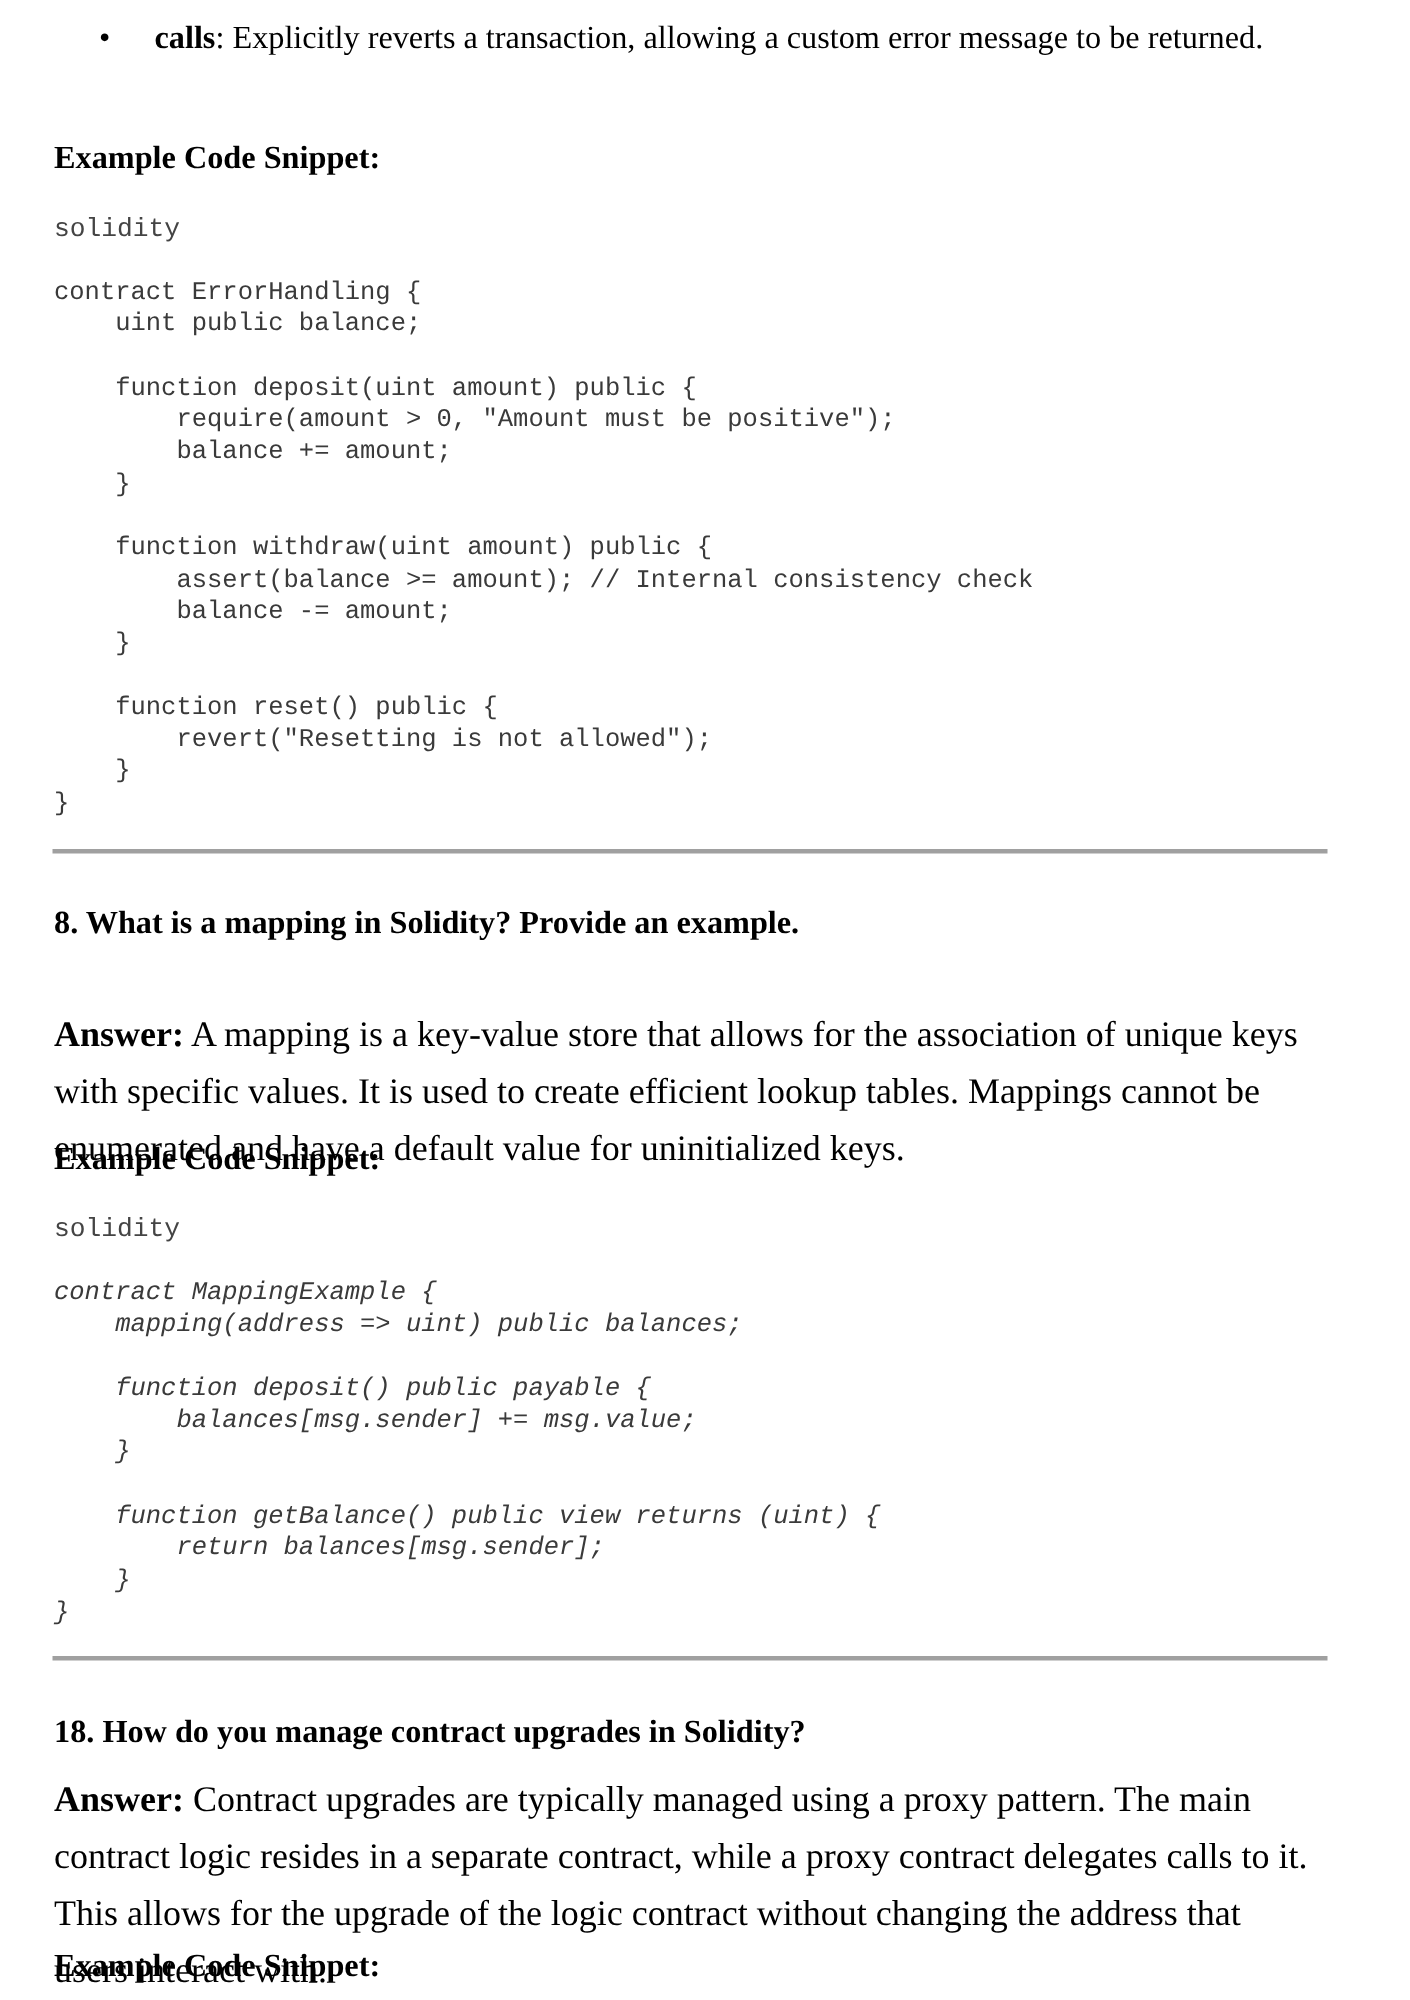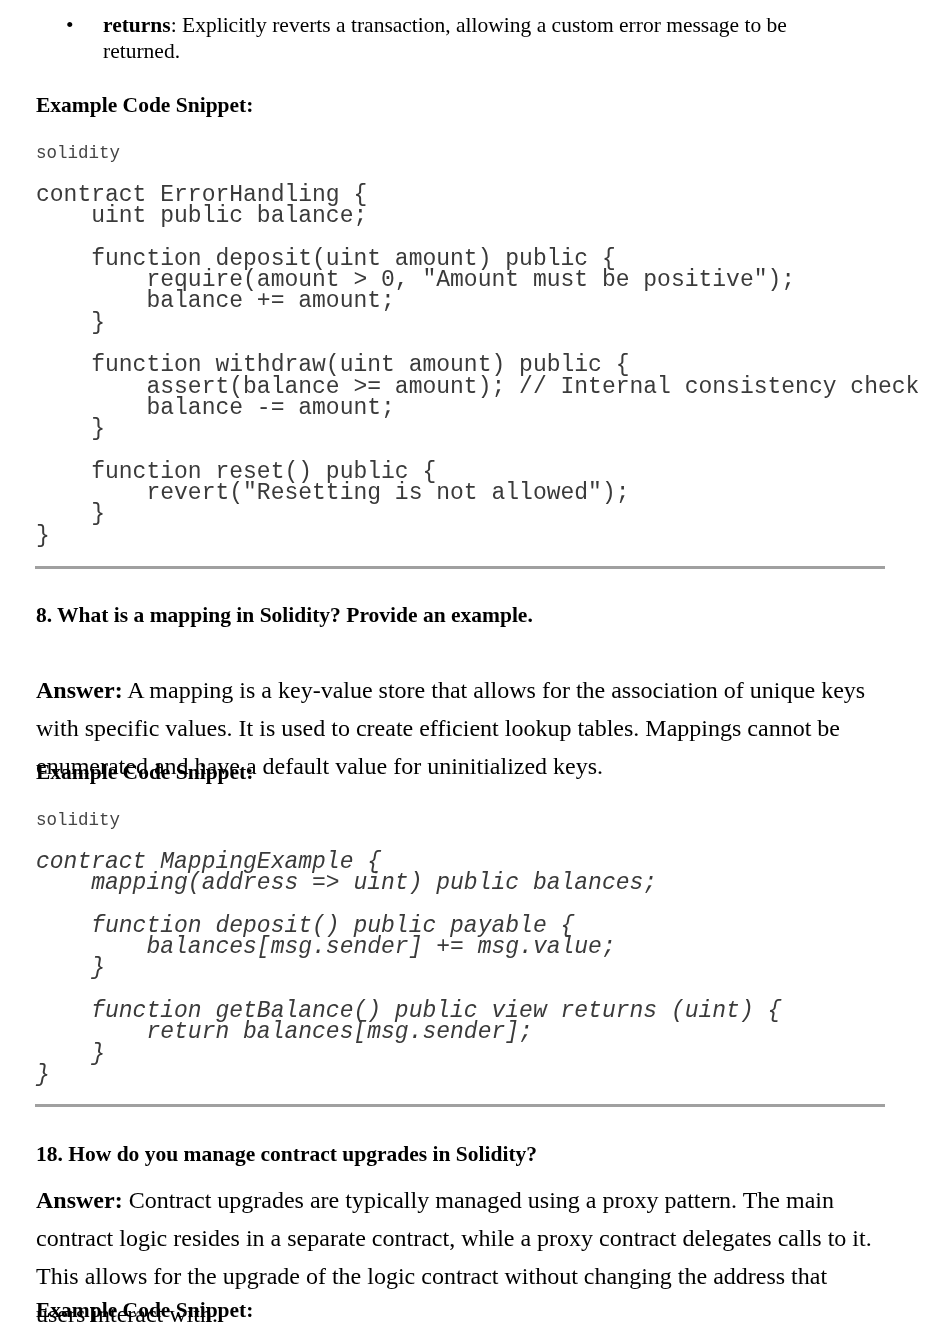--- a/index.html
+++ b/index.html
@@ -10,30 +10,30 @@
 
   .bullet-row { left: 36px; top: 12px; width: 820px; font-size: 21.5px; line-height: 26px; }
   .bullet-dot { position: absolute; left: 30px; top: 0; }
   .bullet-text { position: absolute; left: 67px; top: 0; width: 760px; }
 
   .heading { font-size: 21.5px; font-weight: bold; left: 36px; line-height: 26px; }
   .para { font-size: 24px; left: 36px; width: 840px; line-height: 38px; margin-top: 16px; }
   .para b { font-weight: bold; }
 
   .lang { font-size: 17.5px; color: #444; left: 36px; line-height: 21px; }
-  pre.code { margin: 0; font-size: 23px; line-height: 21.3px; color: #3a3a3a; left: 36px; white-space: pre; }
+  pre.code { margin: 0; font-size: 17px; line-height: 21.3px; color: #3a3a3a; left: 36px; white-space: pre; }
 
   .hr { left: 35px; width: 850px; height: 3px; background: #a0a0a0; }
 </style>
 </head>
 <body>
 
 <div class="abs serif bullet-row">
   <span class="bullet-dot">•</span>
-  <div class="bullet-text"><b>returns</b><span>: Explicitly reverts a transaction, allowing a custom error message to be returned.</span></div>
+  <div class="bullet-text"><b>calls</b><span>: Explicitly reverts a transaction, allowing a custom error message to be returned.</span></div>
 </div>
 
 <div class="abs serif heading" style="top:92px;">Example Code Snippet:</div>
 <div class="abs mono lang" style="top:143px;">solidity</div>
 <pre class="abs mono code" style="top:185px;">contract ErrorHandling {
     uint public balance;
 
     function deposit(uint amount) public {
         require(amount &gt; 0, "Amount must be positive");
         balance += amount;

